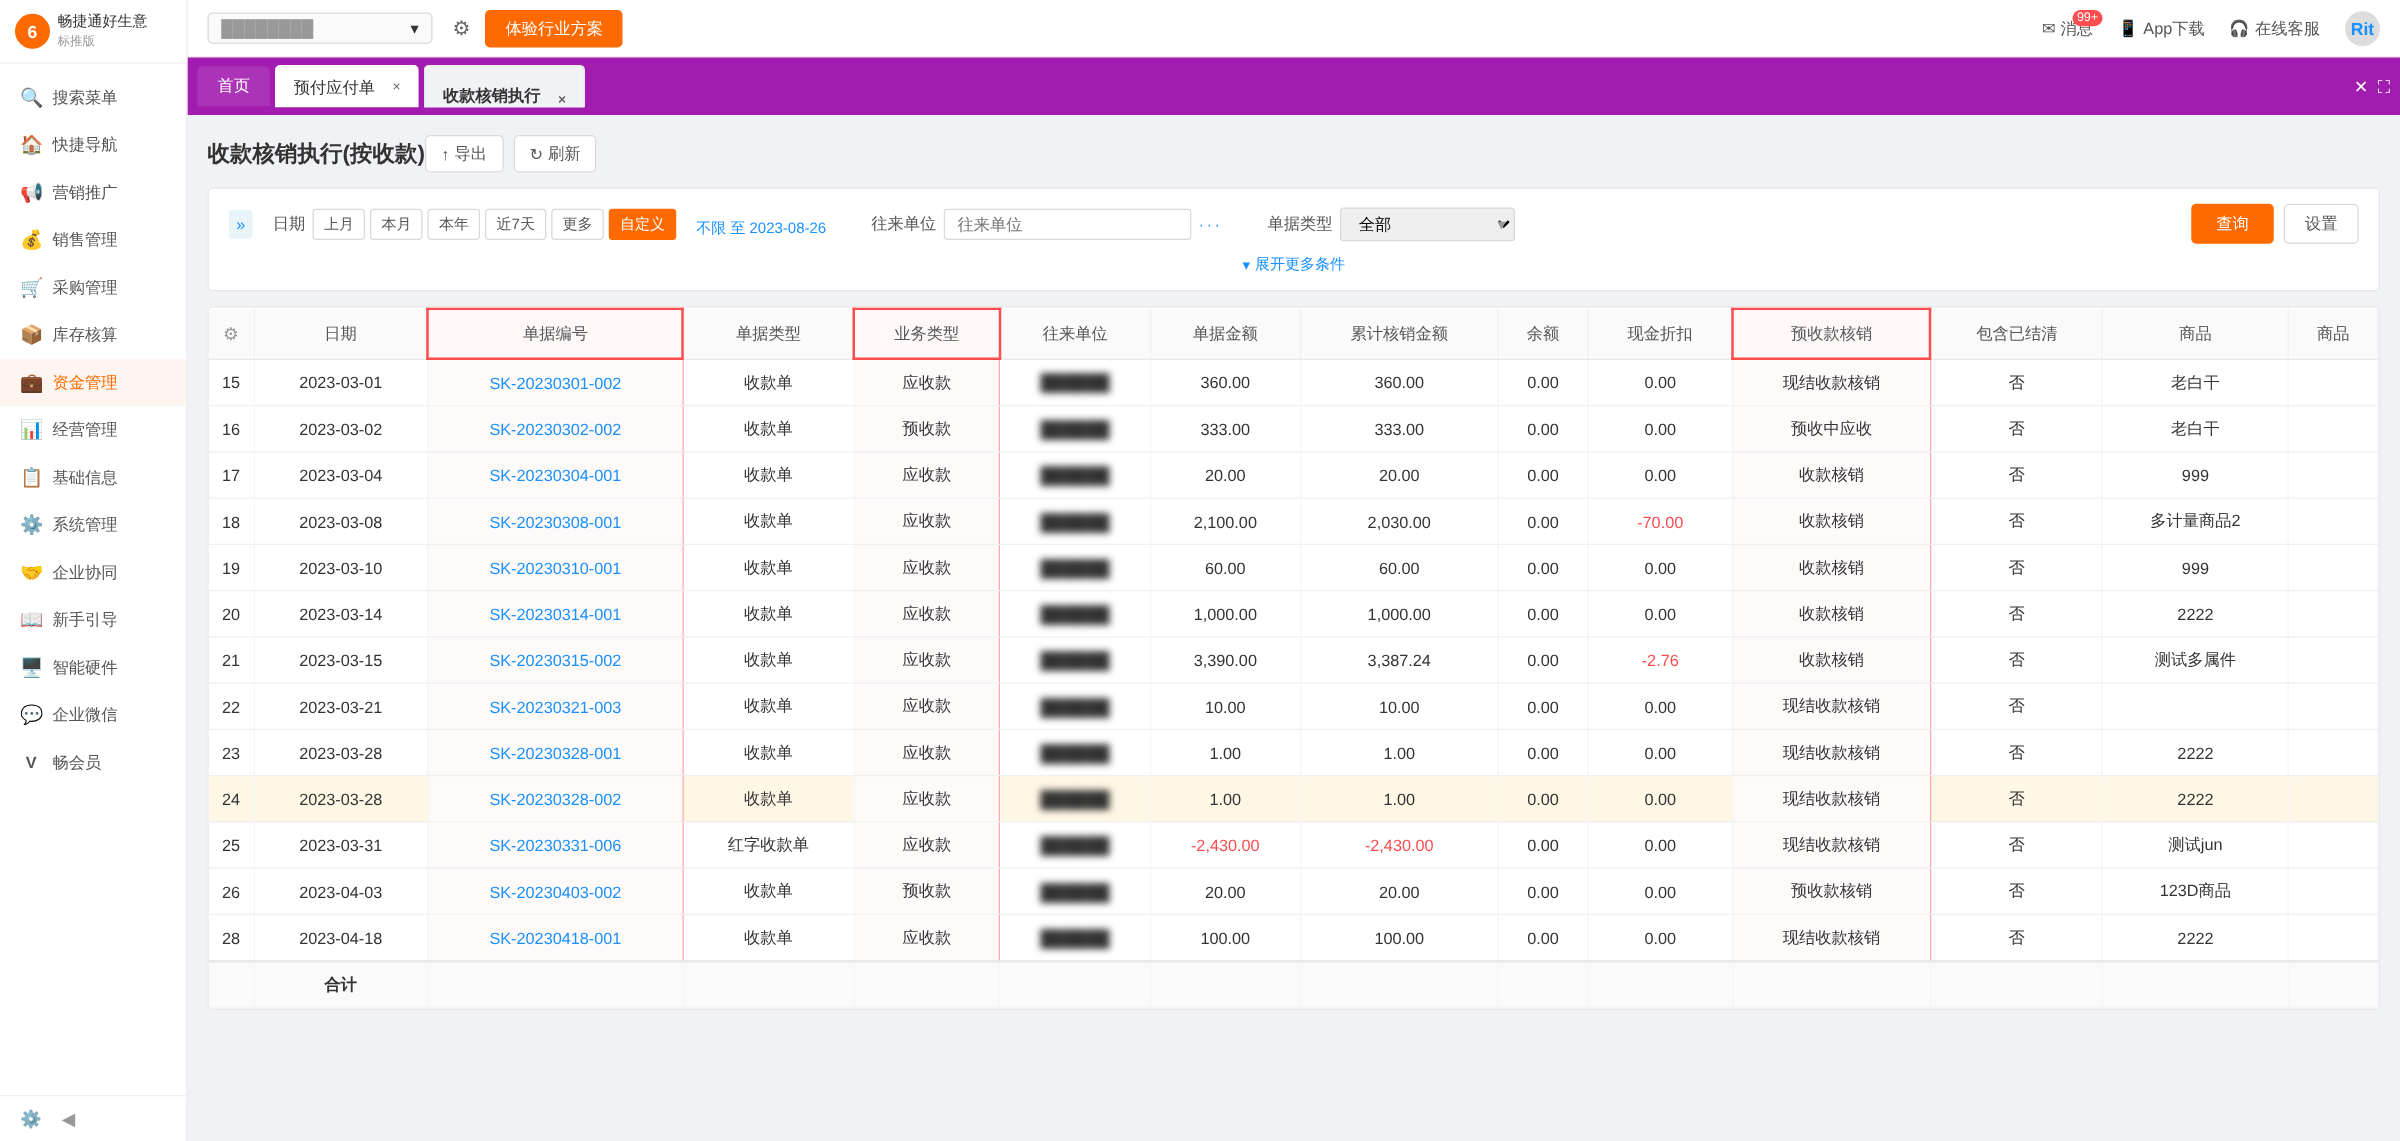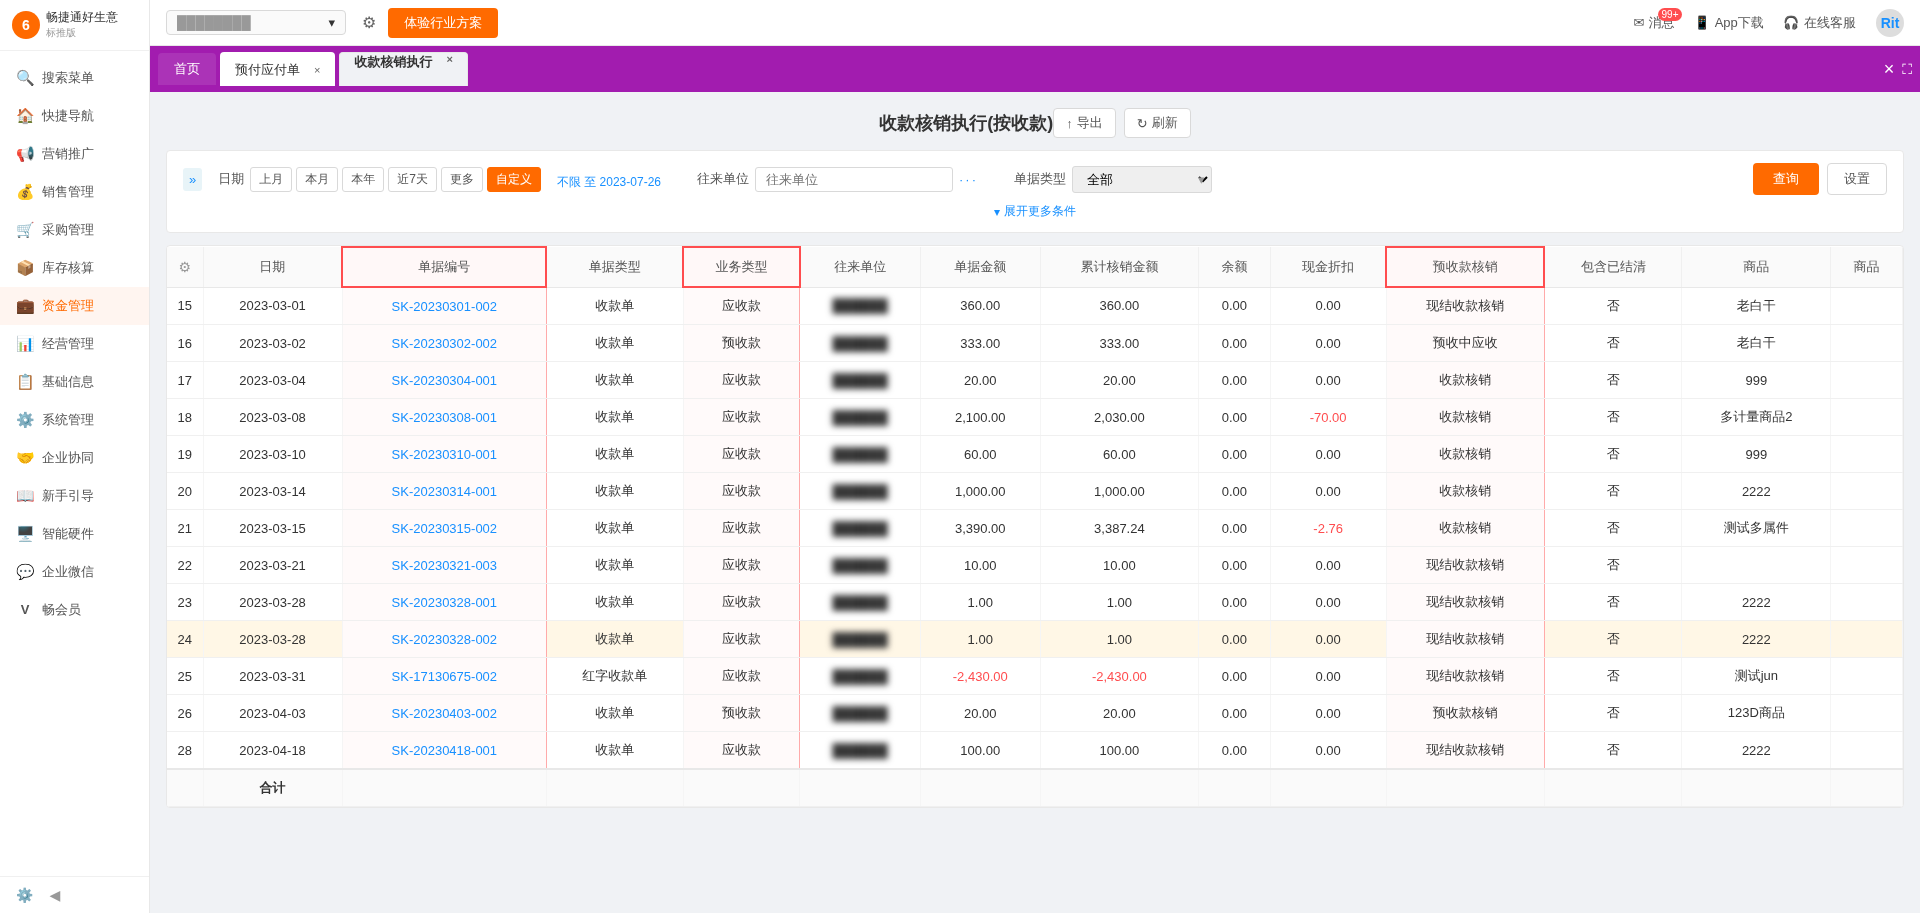--- a/index.html
+++ b/index.html
@@ -31,21 +31,21 @@
     .badge-dot { position: absolute; top: -6px; right: -8px; background: #ff4d4f; color: #fff; border-radius: 8px; font-size: 10px; padding: 1px 4px; }
     .topbar-right-item { display: flex; align-items: center; gap: 4px; cursor: pointer; }
     .user-avatar { width: 28px; height: 28px; border-radius: 50%; background: #ddd; overflow: hidden; display: flex; align-items: center; justify-content: center; font-size: 12px; color: #666; }
     .tab { display: flex; align-items: center; gap: 6px; padding: 0 16px; height: 32px; border-radius: 4px 4px 0 0; cursor: pointer; font-size: 13px; color: #555; border: 1px solid transparent; border-bottom: none; }
     .tab.active { background: #f5f5f5; border-color: #e8e8e8; color: #333; font-weight: 500; }
     .tab-home { color: #333; background: none; }
     .tab-close { font-size: 11px; color: #999; cursor: pointer; margin-left: 4px; }
 
     
     .content { flex: 1; overflow: auto; padding: 16px; background: #f0f2f5; }
-    .page-header { display: flex; align-items: center; justify-content: center; margin-bottom: 12px; }
+    .page-header { display: flex; align-items: center; justify-content: flex-start; margin-bottom: 12px; }
     .page-title { font-size: 18px; font-weight: 600; color: #333; }
     .page-actions { display: flex; gap: 8px; }
     .btn-export { display: flex; align-items: center; gap: 4px; border: 1px solid #d9d9d9; background: #fff; border-radius: 4px; padding: 5px 12px; font-size: 13px; cursor: pointer; color: #555; }
     .btn-refresh { display: flex; align-items: center; gap: 4px; border: 1px solid #d9d9d9; background: #fff; border-radius: 4px; padding: 5px 12px; font-size: 13px; cursor: pointer; color: #555; }
 
     
     .filter-panel { background: #fff; border-radius: 4px; padding: 12px 16px; margin-bottom: 12px; border: 1px solid #e8e8e8; }
     .filter-row { display: flex; align-items: center; gap: 16px; flex-wrap: wrap; }
     .filter-expand-btn { background: #e8f4f8; border: none; color: #1890ff; padding: 4px 6px; border-radius: 3px; cursor: pointer; font-size: 13px; }
     .filter-item { display: flex; align-items: center; gap: 6px; }
@@ -188,21 +188,21 @@
   </div>
 
   <div style="background:#a21caf; height:46px; display:flex; align-items:center; padding: 0 8px;">
     <div class="tab tab-home" style="color:#fff; background:rgba(255,255,255,0.1); border:none;">
       <span>首页</span>
     </div>
     <div class="tab" style="background:#fff; color:#333; margin-left:4px; border-radius:4px 4px 0 0; padding: 0 14px; height:34px; display:flex; align-items:center;">
       <span>预付应付单</span>
       <span class="tab-close" style="margin-left:8px; color:#666;">×</span>
     </div>
-    <div class="tab active" style="background:#f0f2f5; color:#333; margin-left:4px; border-radius:4px 4px 0 0; padding: 0 14px; height:34px; display:flex; align-items:flex-start; font-weight:600;">
+    <div class="tab active" style="background:#f0f2f5; color:#333; margin-left:4px; border-radius:4px 4px 0 0; padding: 0 14px; height:34px; display:flex; align-items:flex-end; font-weight:600;">
       <span>收款核销执行</span>
       <span class="tab-close" style="margin-left:8px; color:#666;">×</span>
     </div>
     <div style="margin-left:auto; display:flex; gap:8px; align-items:center;">
       <span style="color:#fff; cursor:pointer; font-size:18px;">×</span>
       <span style="color:#fff; cursor:pointer; font-size:14px;">⛶</span>
     </div>
   </div>
 
   <div class="content">
@@ -230,21 +230,21 @@
             <button class="date-btn">上月</button>
             <button class="date-btn">本月</button>
             <button class="date-btn">本年</button>
             <button class="date-btn">近7天</button>
             <button class="date-btn">更多</button>
             <button class="date-btn custom">自定义</button>
           </div>
         </div>
         <div style="display:flex; flex-direction:column;">
           <div style="height:6px;"></div>
-          <span style="color:#1890ff; font-size:12px;">不限 至 2023-07-26</span>
+          <span style="color:#1890ff; font-size:12px;">不限 至 2023-08-26</span>
         </div>
         <div class="filter-item" style="margin-left:20px;">
           <span class="filter-label">往来单位</span>
           <input class="filter-input" placeholder="往来单位" style="">
           <span class="filter-dots">···</span>
         </div>
         <div class="filter-item" style="margin-left:20px;">
           <span class="filter-label">单据类型</span>
           <select class="filter-select">
             <option>全部</option>
@@ -445,21 +445,21 @@
               <td>0.00</td>
               <td>0.00</td>
               <td style="border-left: 1px solid rgb(255, 170, 170); border-right: 1px solid rgb(255, 170, 170); background: rgb(255, 250, 250);">现结收款核销</td>
               <td>否</td>
               <td>2222</td>
               <td></td>
             </tr>
             <tr>
               <td>25</td>
               <td>2023-03-31</td>
-              <td style="border-left: 1px solid rgb(255, 170, 170); border-right: 1px solid rgb(255, 170, 170); background: rgb(255, 250, 250);"><a class="link-text">SK-17130675-002</a></td>
+              <td style="border-left: 1px solid rgb(255, 170, 170); border-right: 1px solid rgb(255, 170, 170); background: rgb(255, 250, 250);"><a class="link-text">SK-20230331-006</a></td>
               <td>红字收款单</td>
               <td style="border-left: 1px solid rgb(255, 170, 170); border-right: 1px solid rgb(255, 170, 170); background: rgb(255, 250, 250);">应收款</td>
               <td style="filter: blur(3px); user-select: none;">██████</td>
               <td style="color: rgb(255, 77, 79);">-2,430.00</td>
               <td style="color: rgb(255, 77, 79);">-2,430.00</td>
               <td>0.00</td>
               <td>0.00</td>
               <td style="border-left: 1px solid rgb(255, 170, 170); border-right: 1px solid rgb(255, 170, 170); background: rgb(255, 250, 250);">现结收款核销</td>
               <td>否</td>
               <td>测试jun</td>

